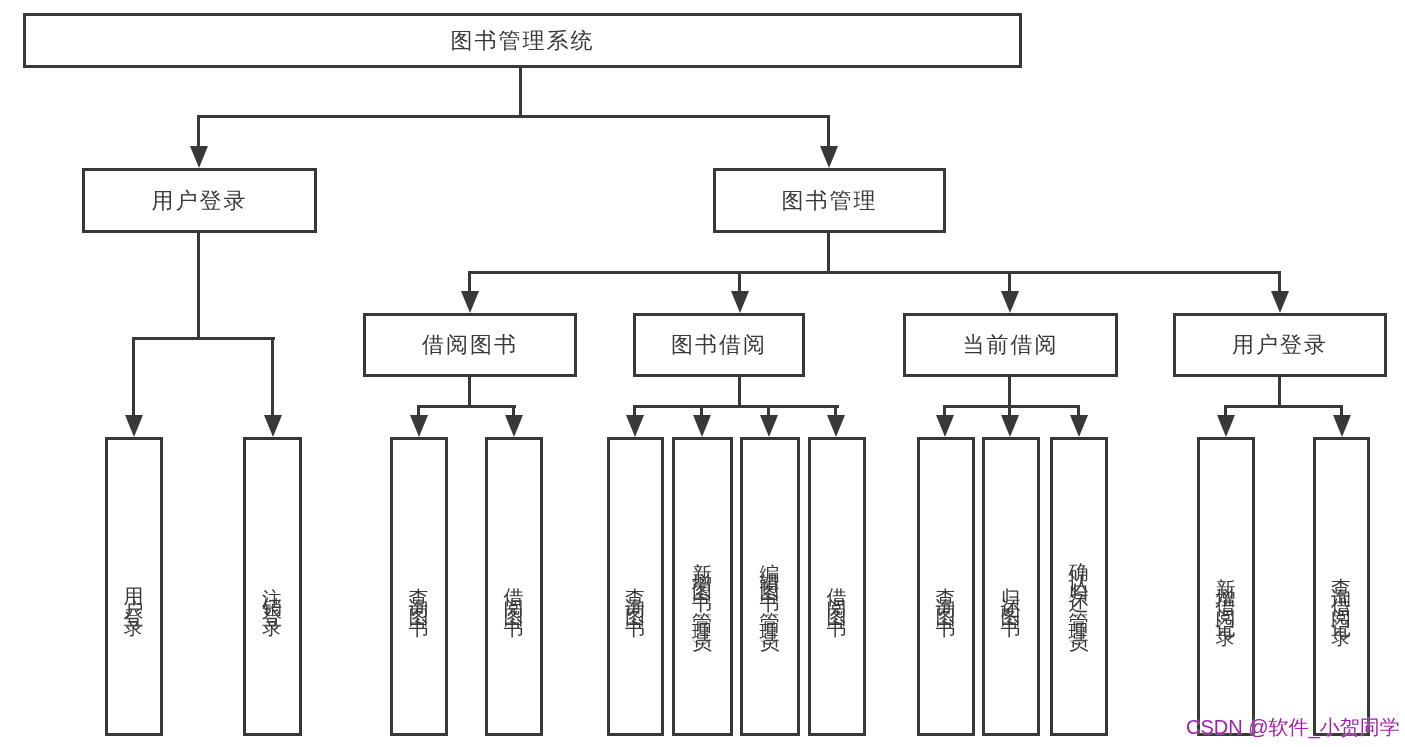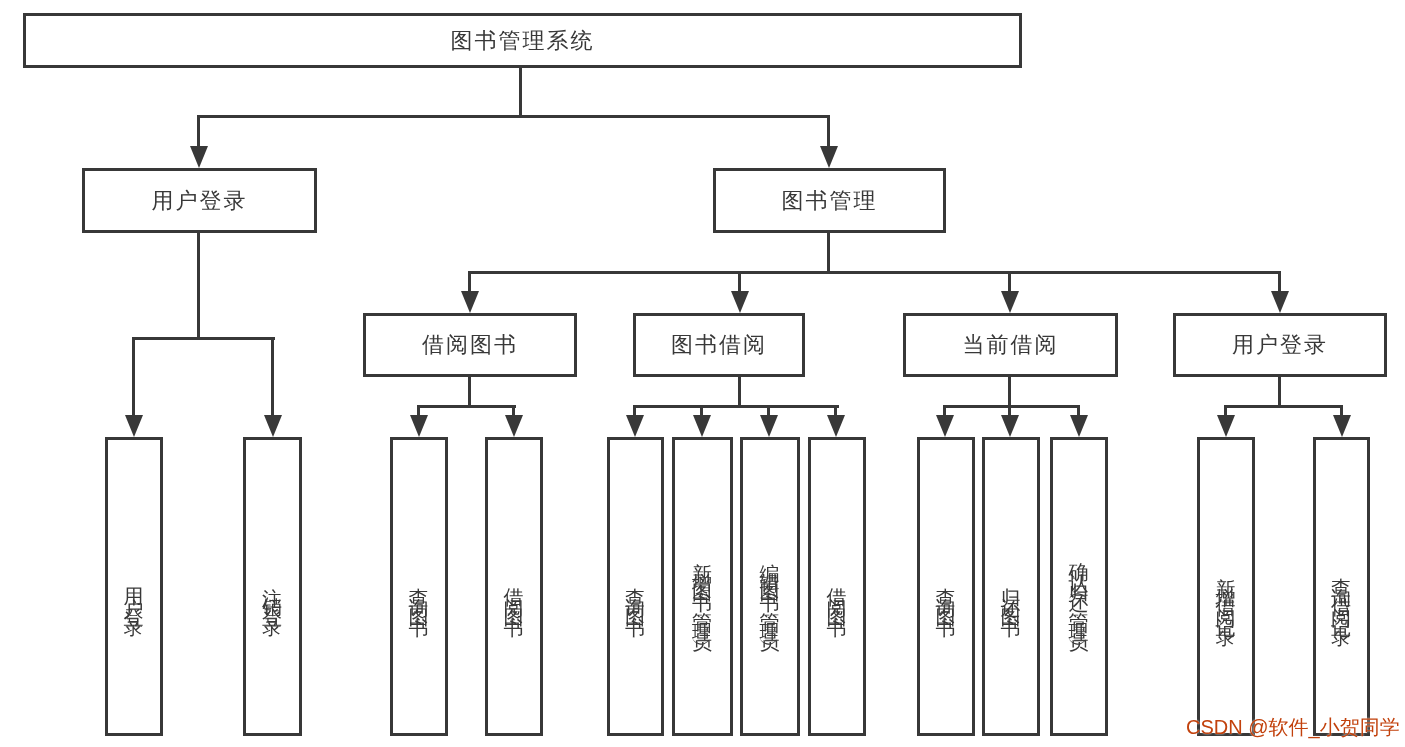--- a/index.html
+++ b/index.html
@@ -17,21 +17,21 @@
     font-size:20px;line-height:1;letter-spacing:10px;margin-bottom:-10px;white-space:nowrap;
   }
   .vl{position:absolute;width:3px;background:#383838;}
   .hl{position:absolute;height:3px;background:#383838;}
   .arr{
     position:absolute;width:0;height:0;
     border-left:9px solid transparent;border-right:9px solid transparent;
     border-top:22px solid #383838;
   }
   .watermark{
-    position:absolute;left:1186px;top:714px;font-size:20px;color:#c2410c;
+    position:absolute;left:1186px;top:714px;font-size:20px;color:#a21caf;
     white-space:nowrap;text-shadow:0 0 2px #ffffff;z-index:5;
   }
 </style>
 </head>
 <body>
 
 <div class="canvas">
 
   <div class="box" style="left:23px;top:13px;width:999px;height:55px;">
     <span class="h-label">图书管理系统</span>

